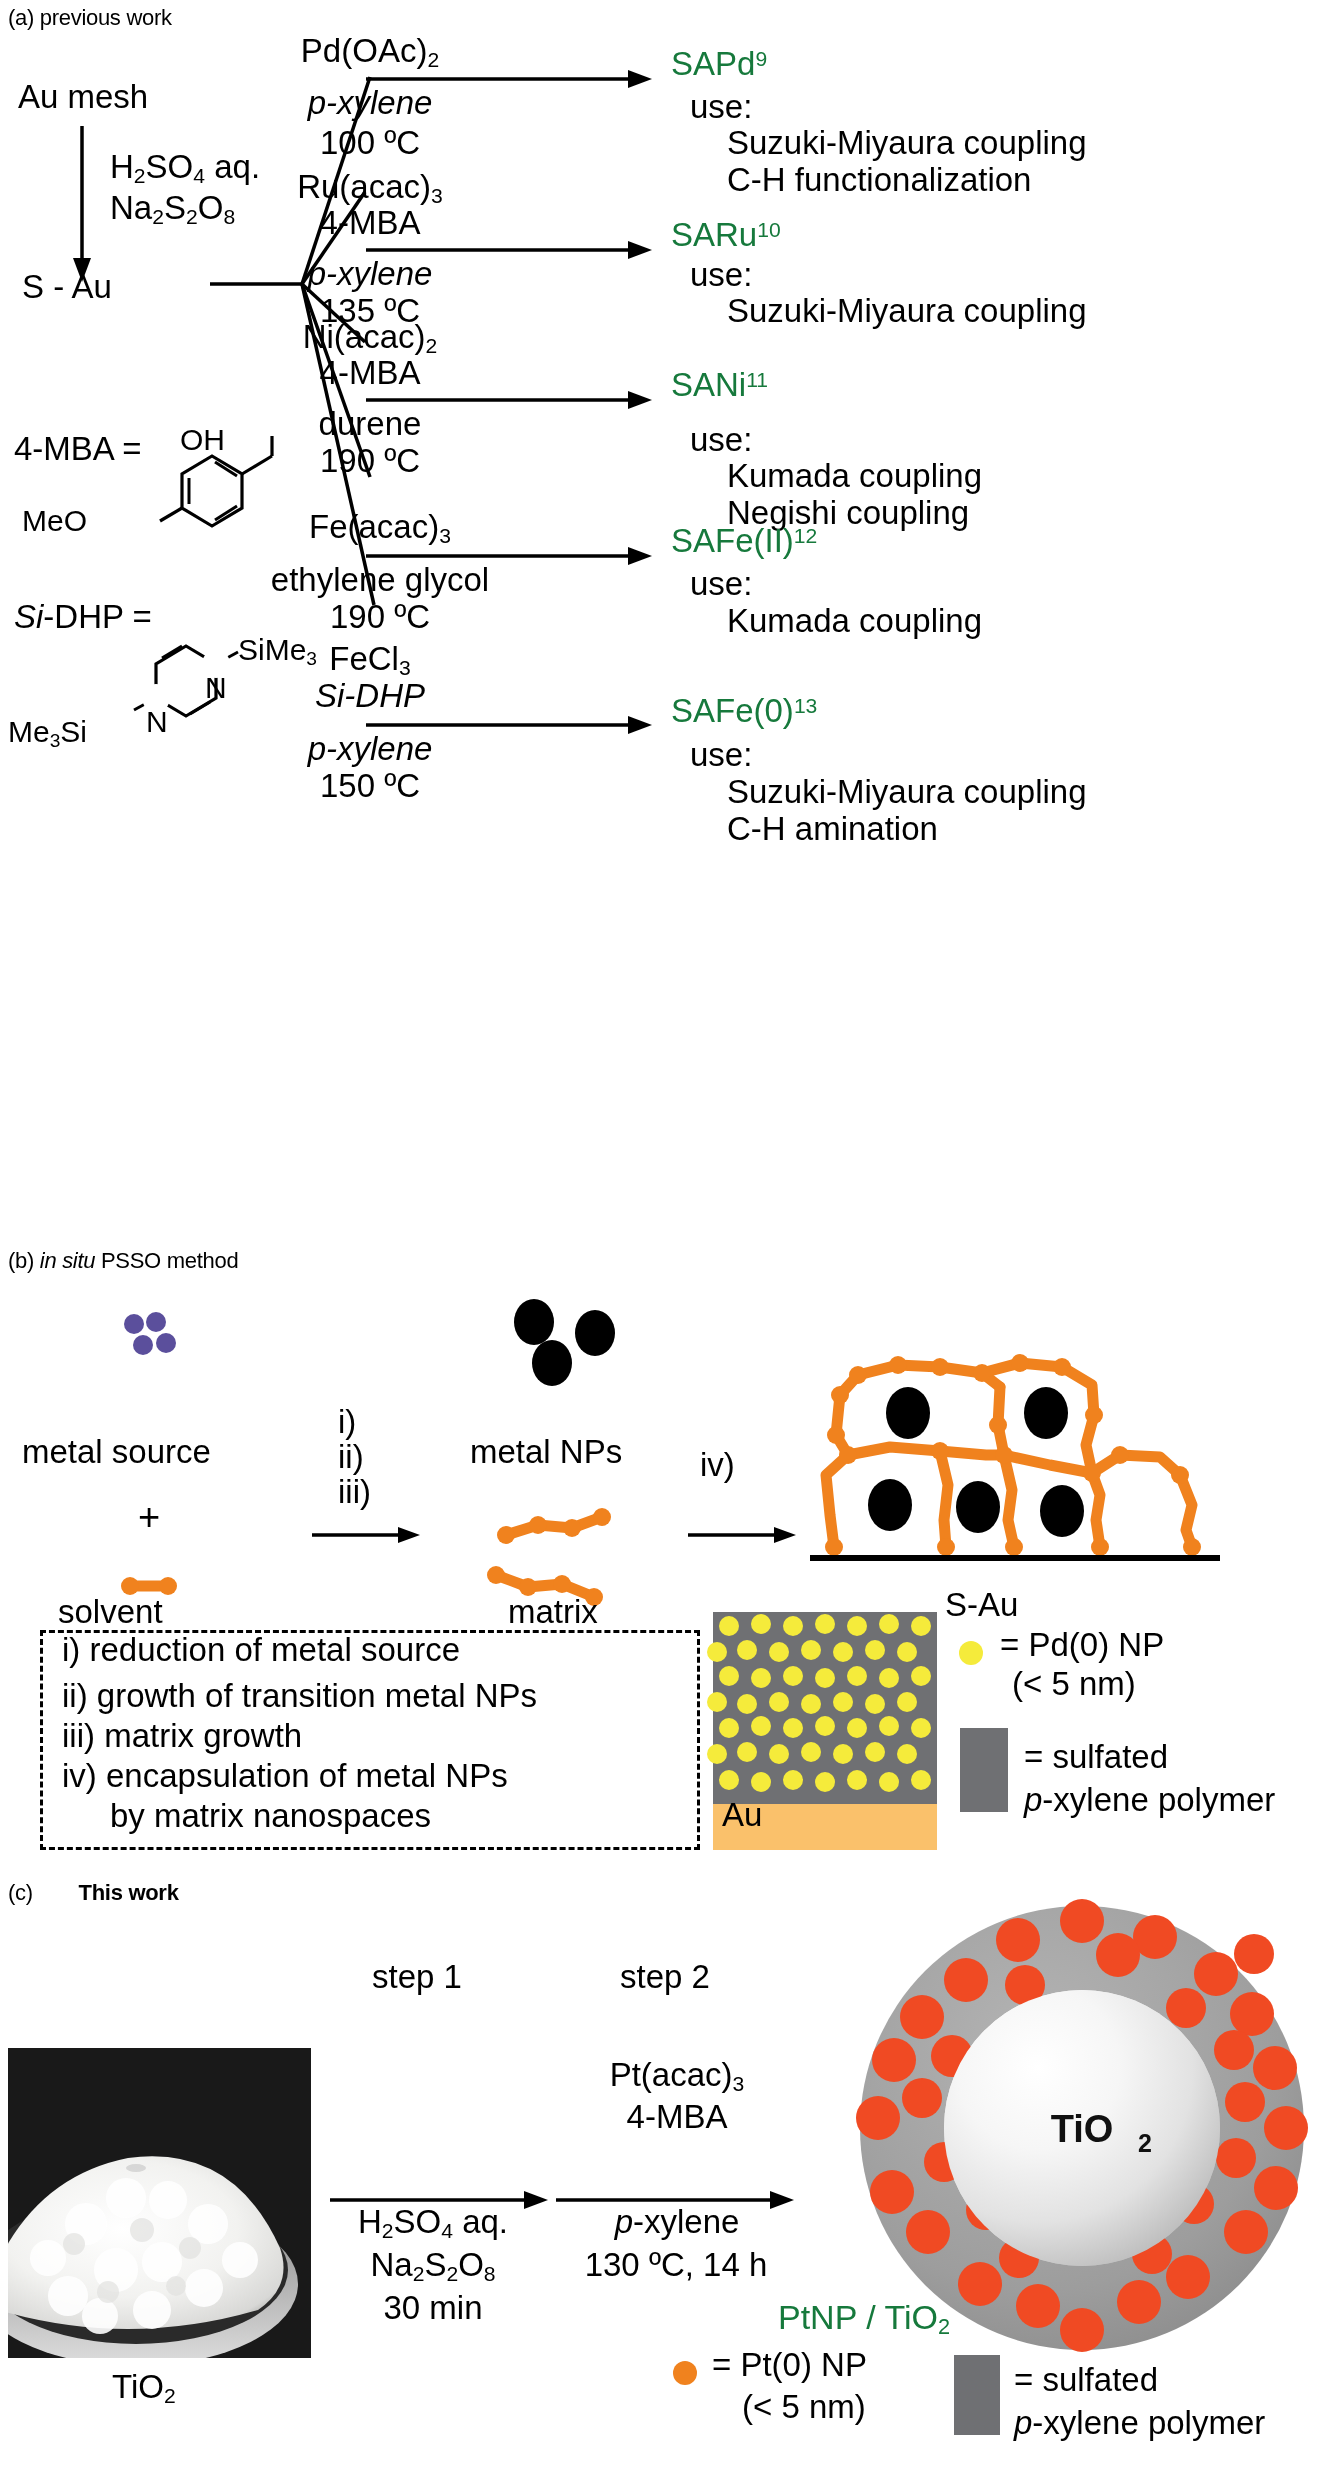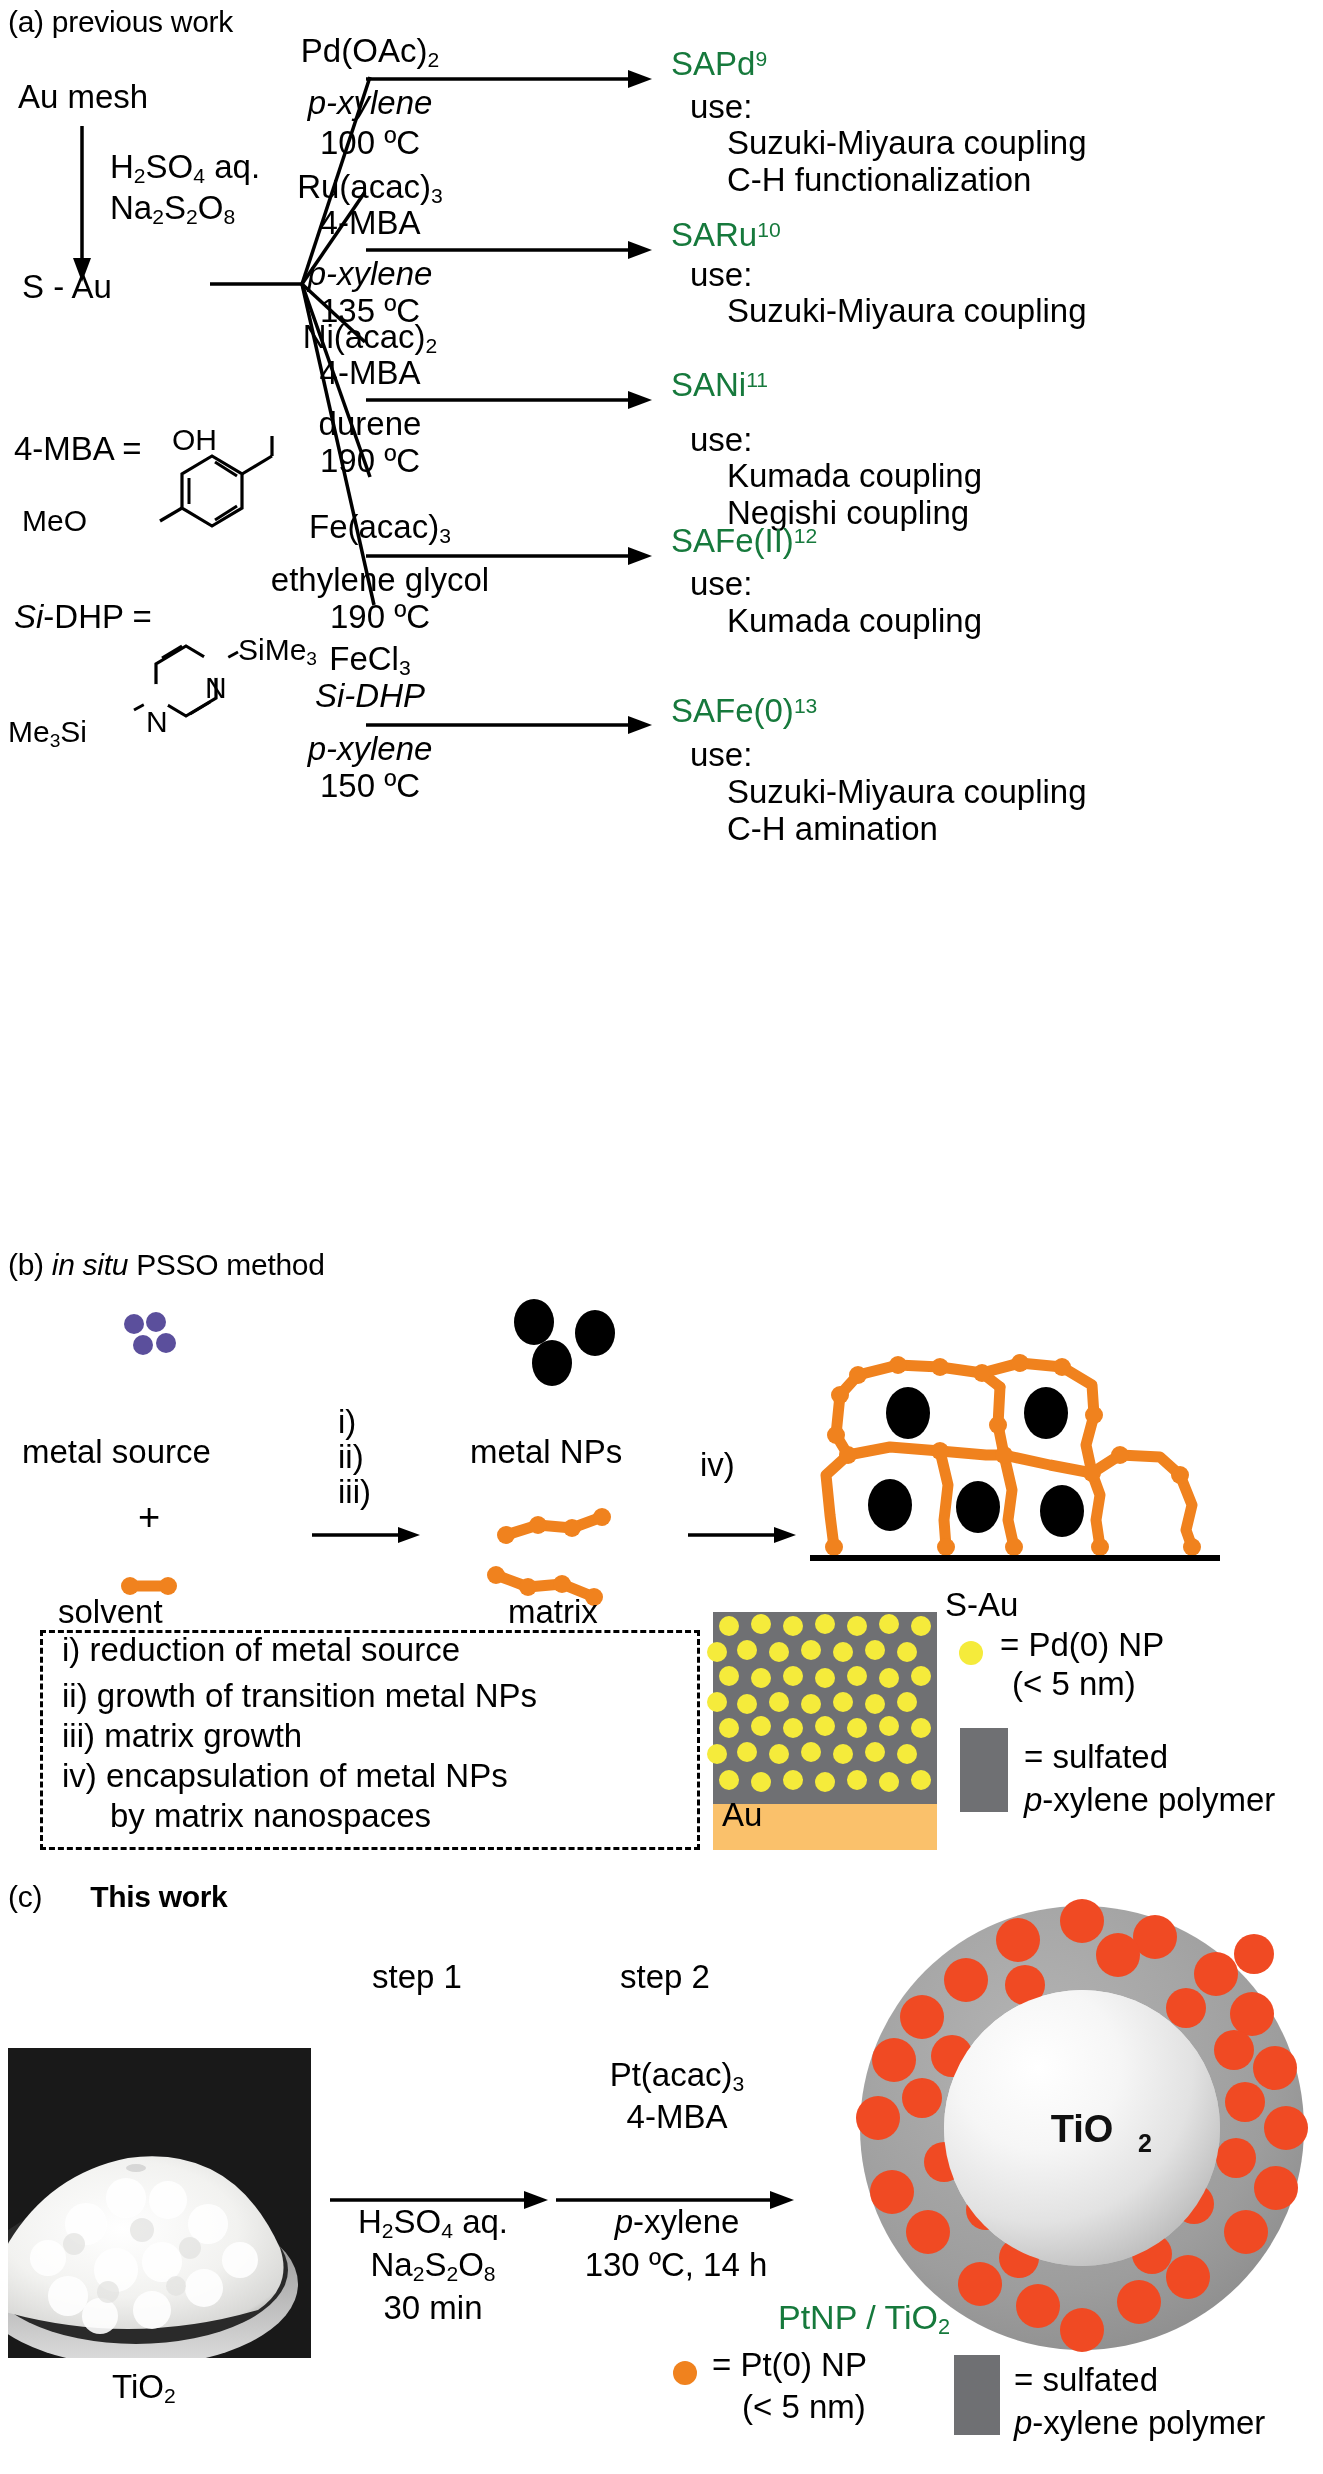--- a/index.html
+++ b/index.html
@@ -2,21 +2,21 @@
 <html><head>
 <meta charset="utf-8">
 <style>
   html,body{margin:0;padding:0;background:#fff;}
   body{
     width:1323px;height:2474px;position:relative;
     font-family:"Liberation Sans","DejaVu Sans",sans-serif;
     color:#000;overflow:hidden;
   }
   .abs{position:absolute;}
-  .sec-head{font-size:30px;font-weight:400;letter-spacing:-0.3px;white-space:nowrap;}
+  .sec-head{font-size:22px;font-weight:400;letter-spacing:-0.3px;white-space:nowrap;}
   .it{font-style:italic;}
   .txt{font-size:33px;white-space:nowrap;line-height:1.05;}
   .txt.small{font-size:30px;}
   .green{color:#16793c;}
   sub{font-size:0.64em;vertical-align:-0.25em;}
   sup{font-size:0.64em;vertical-align:0.45em;}
   .ctr{text-align:center;}
   svg{display:block;overflow:visible;}
   .ln{stroke:#000;fill:none;}
   .dashbox{border:3px dashed #000;box-sizing:border-box;}
@@ -156,21 +156,21 @@
   <polygon class="ln" points="42,78 42,44 72,26 102,44 102,78 72,96" stroke-width="3.2" fill="none"></polygon>
   <line class="ln" x1="49" y1="74" x2="49" y2="48" stroke-width="3"></line>
   <line class="ln" x1="75" y1="32" x2="97" y2="46" stroke-width="3"></line>
   <line class="ln" x1="75" y1="90" x2="97" y2="76" stroke-width="3"></line>
 
   <line class="ln" x1="102" y1="44" x2="132" y2="26" stroke-width="3.2"></line>
   <line class="ln" x1="132" y1="26" x2="132" y2="6" stroke-width="3.2"></line>
 
   <line class="ln" x1="42" y1="78" x2="20" y2="91" stroke-width="3.2"></line>
 </svg>
-<div class="abs txt small" style="left:172px;top:424px;text-align:center;">OH</div>
+<div class="abs txt small" style="left:180px;top:424px;text-align:center;">OH</div>
 <div class="abs txt small" style="left:22px;top:505px;">MeO</div>
 
 <div class="abs txt" style="left:14px;top:600px;">
   <span style="font-style:italic;">Si</span><span>-DHP</span>
   <span>=</span>
 </div>
 <svg class="abs" style="left:130px;top:618px;" width="230" height="140">
 
   <polygon class="ln" points="26,80 26,46 56,28 86,46 86,80 56,98" stroke-width="3.2" fill="none"></polygon>
   <line class="ln" x1="32" y1="40" x2="52" y2="28" stroke-width="3"></line>

